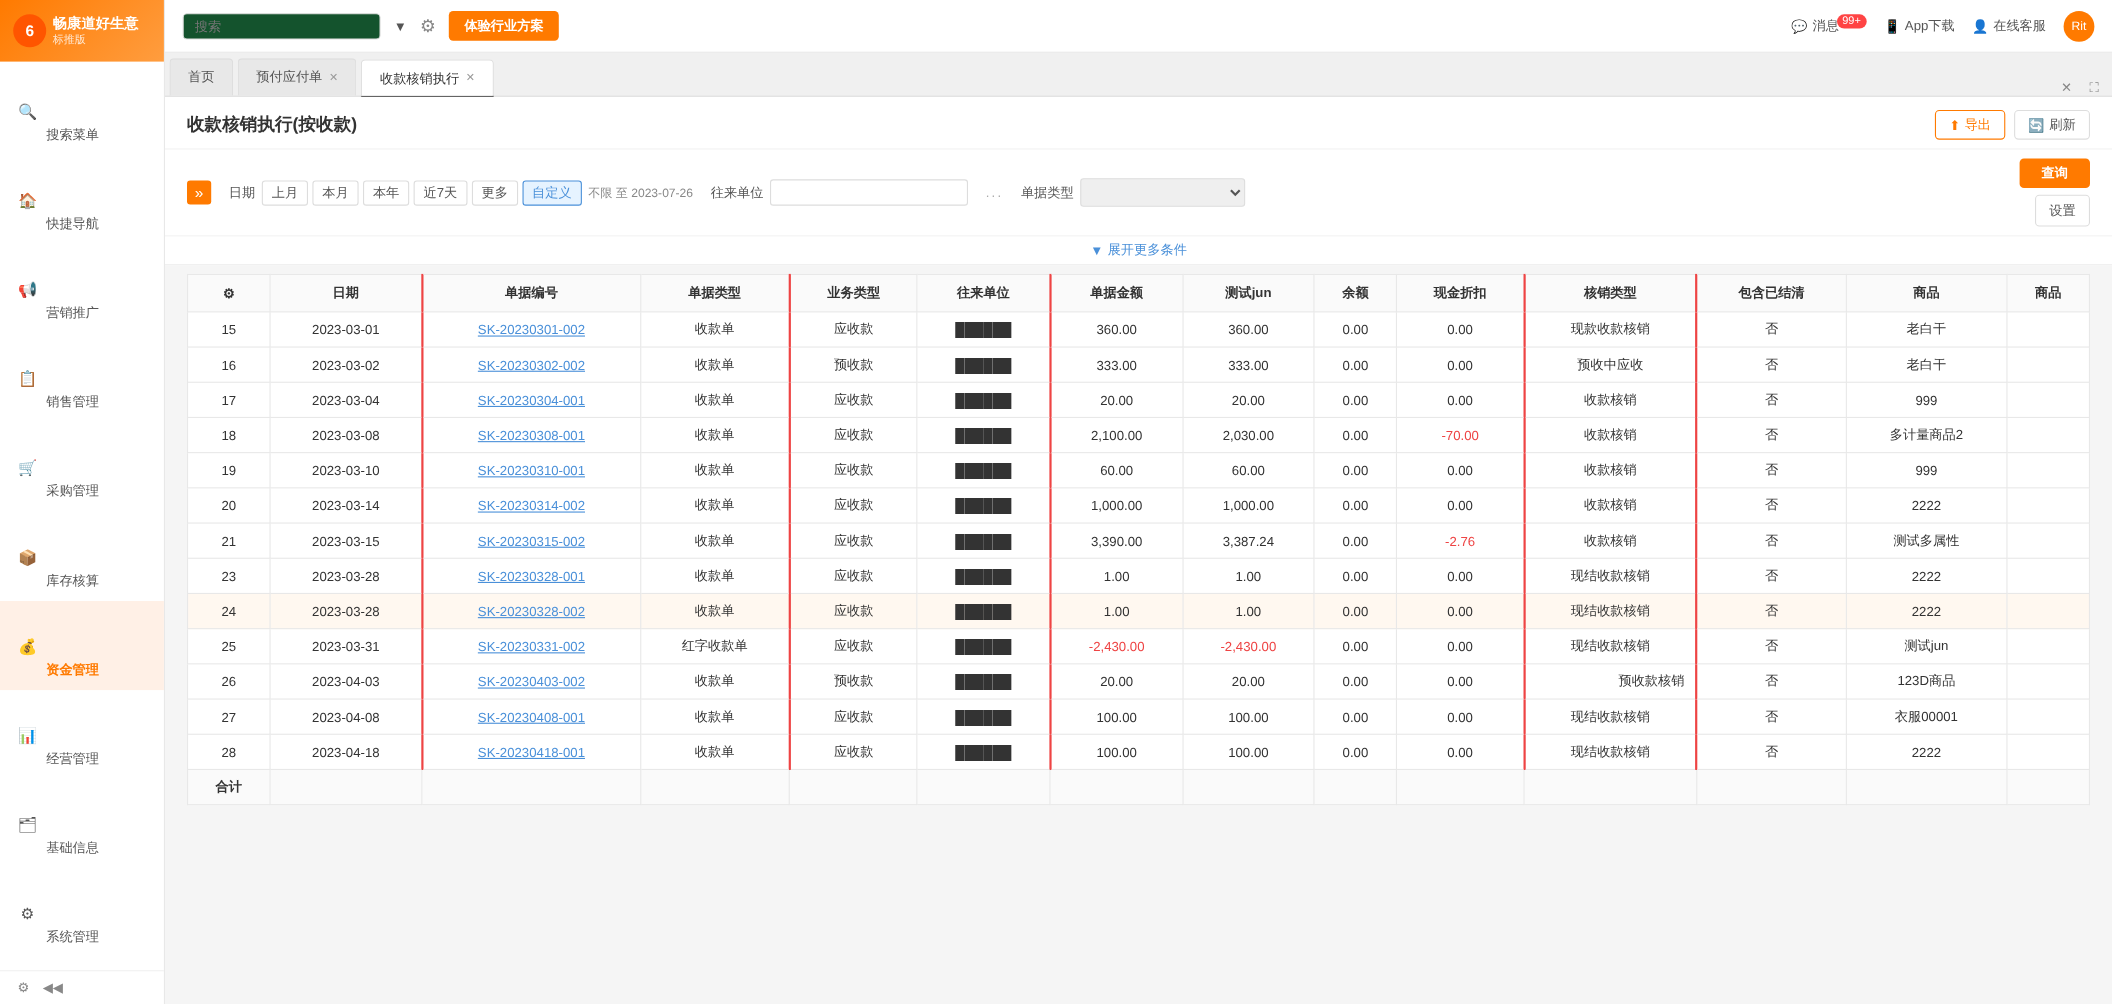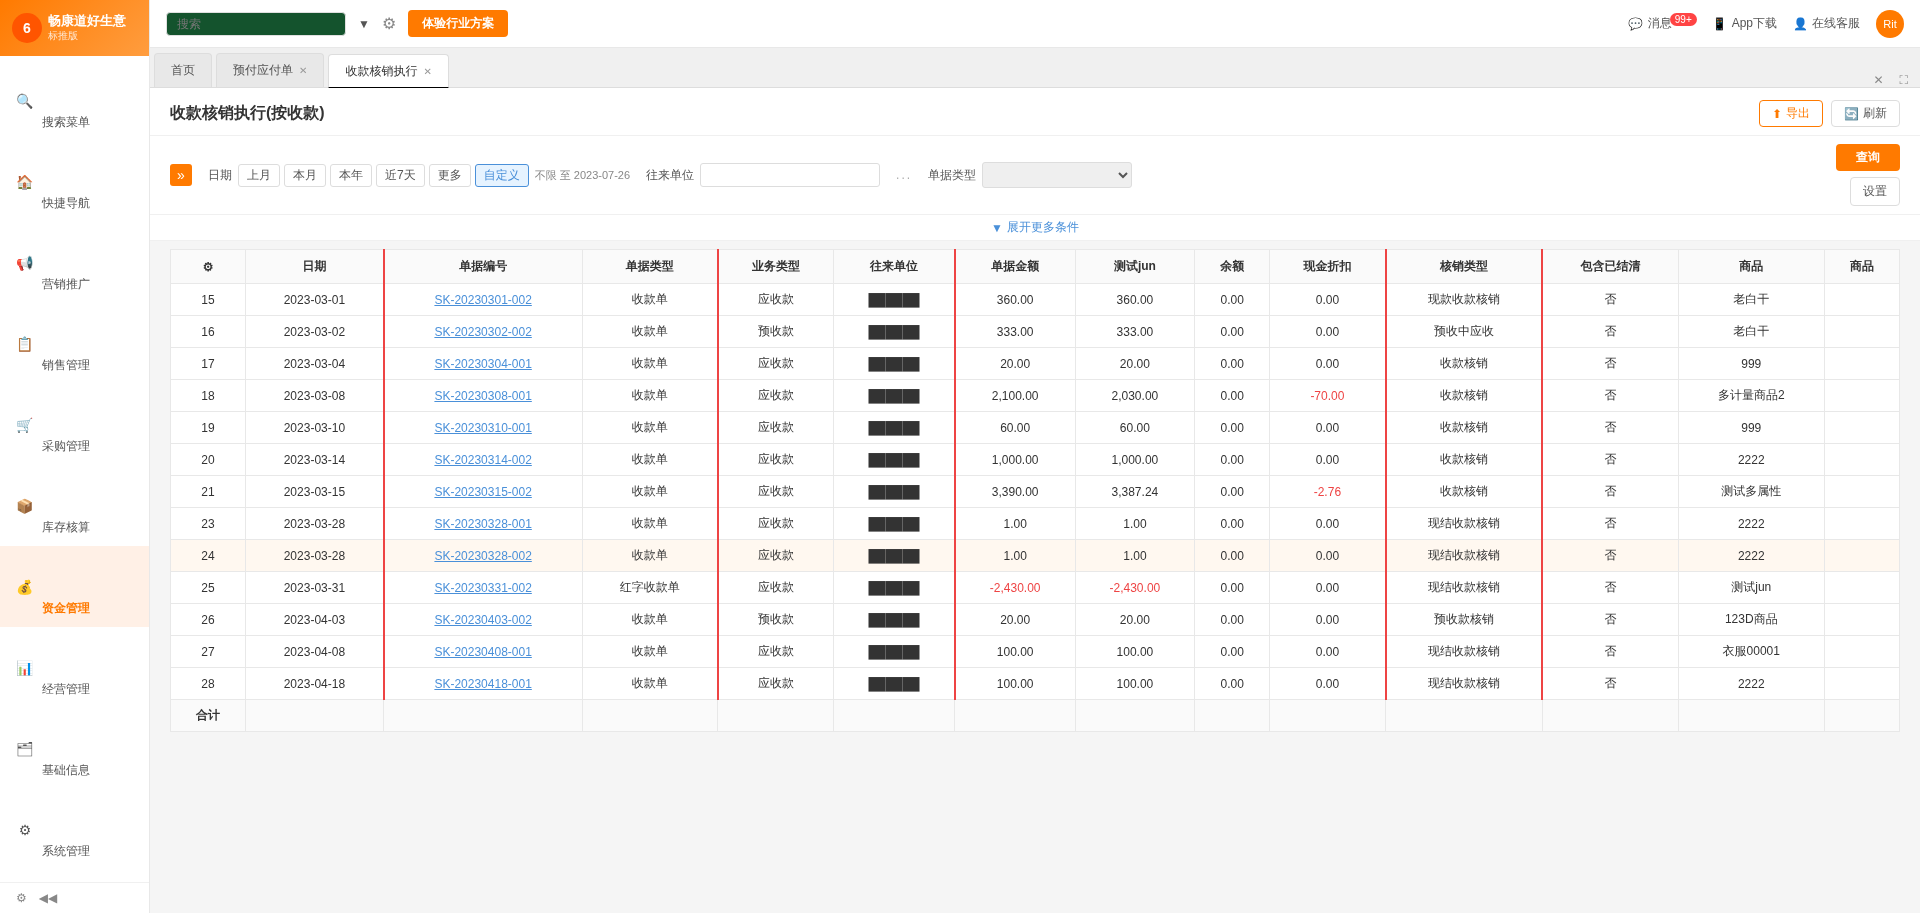--- a/index.html
+++ b/index.html
@@ -562,21 +562,21 @@
               <td>26</td>
               <td>2023-04-03</td>
               <td class="link" style="border-left: 2px solid rgb(238, 68, 68);">SK-20230403-002</td>
               <td style="border-right: 2px solid rgb(238, 68, 68);">收款单</td>
               <td style="border-left: 2px solid rgb(238, 68, 68);">预收款</td>
               <td style="border-right: 2px solid rgb(238, 68, 68);">██████</td>
               <td>20.00</td>
               <td>20.00</td>
               <td>0.00</td>
               <td>0.00</td>
-              <td style="border-left: 2px solid rgb(238, 68, 68); border-right: 2px solid rgb(238, 68, 68);">预收款核销</td>
+              <td style="border-left: 2px solid rgb(238, 68, 68); border-right: 2px solid rgb(238, 68, 68); text-align: right;">预收款核销</td>
               <td>否</td>
               <td>123D商品</td>
               <td></td>
             </tr>
             <tr>
               <td>27</td>
               <td>2023-04-08</td>
               <td class="link" style="border-left: 2px solid rgb(238, 68, 68);">SK-20230408-001</td>
               <td style="border-right: 2px solid rgb(238, 68, 68);">收款单</td>
               <td style="border-left: 2px solid rgb(238, 68, 68);">应收款</td>

